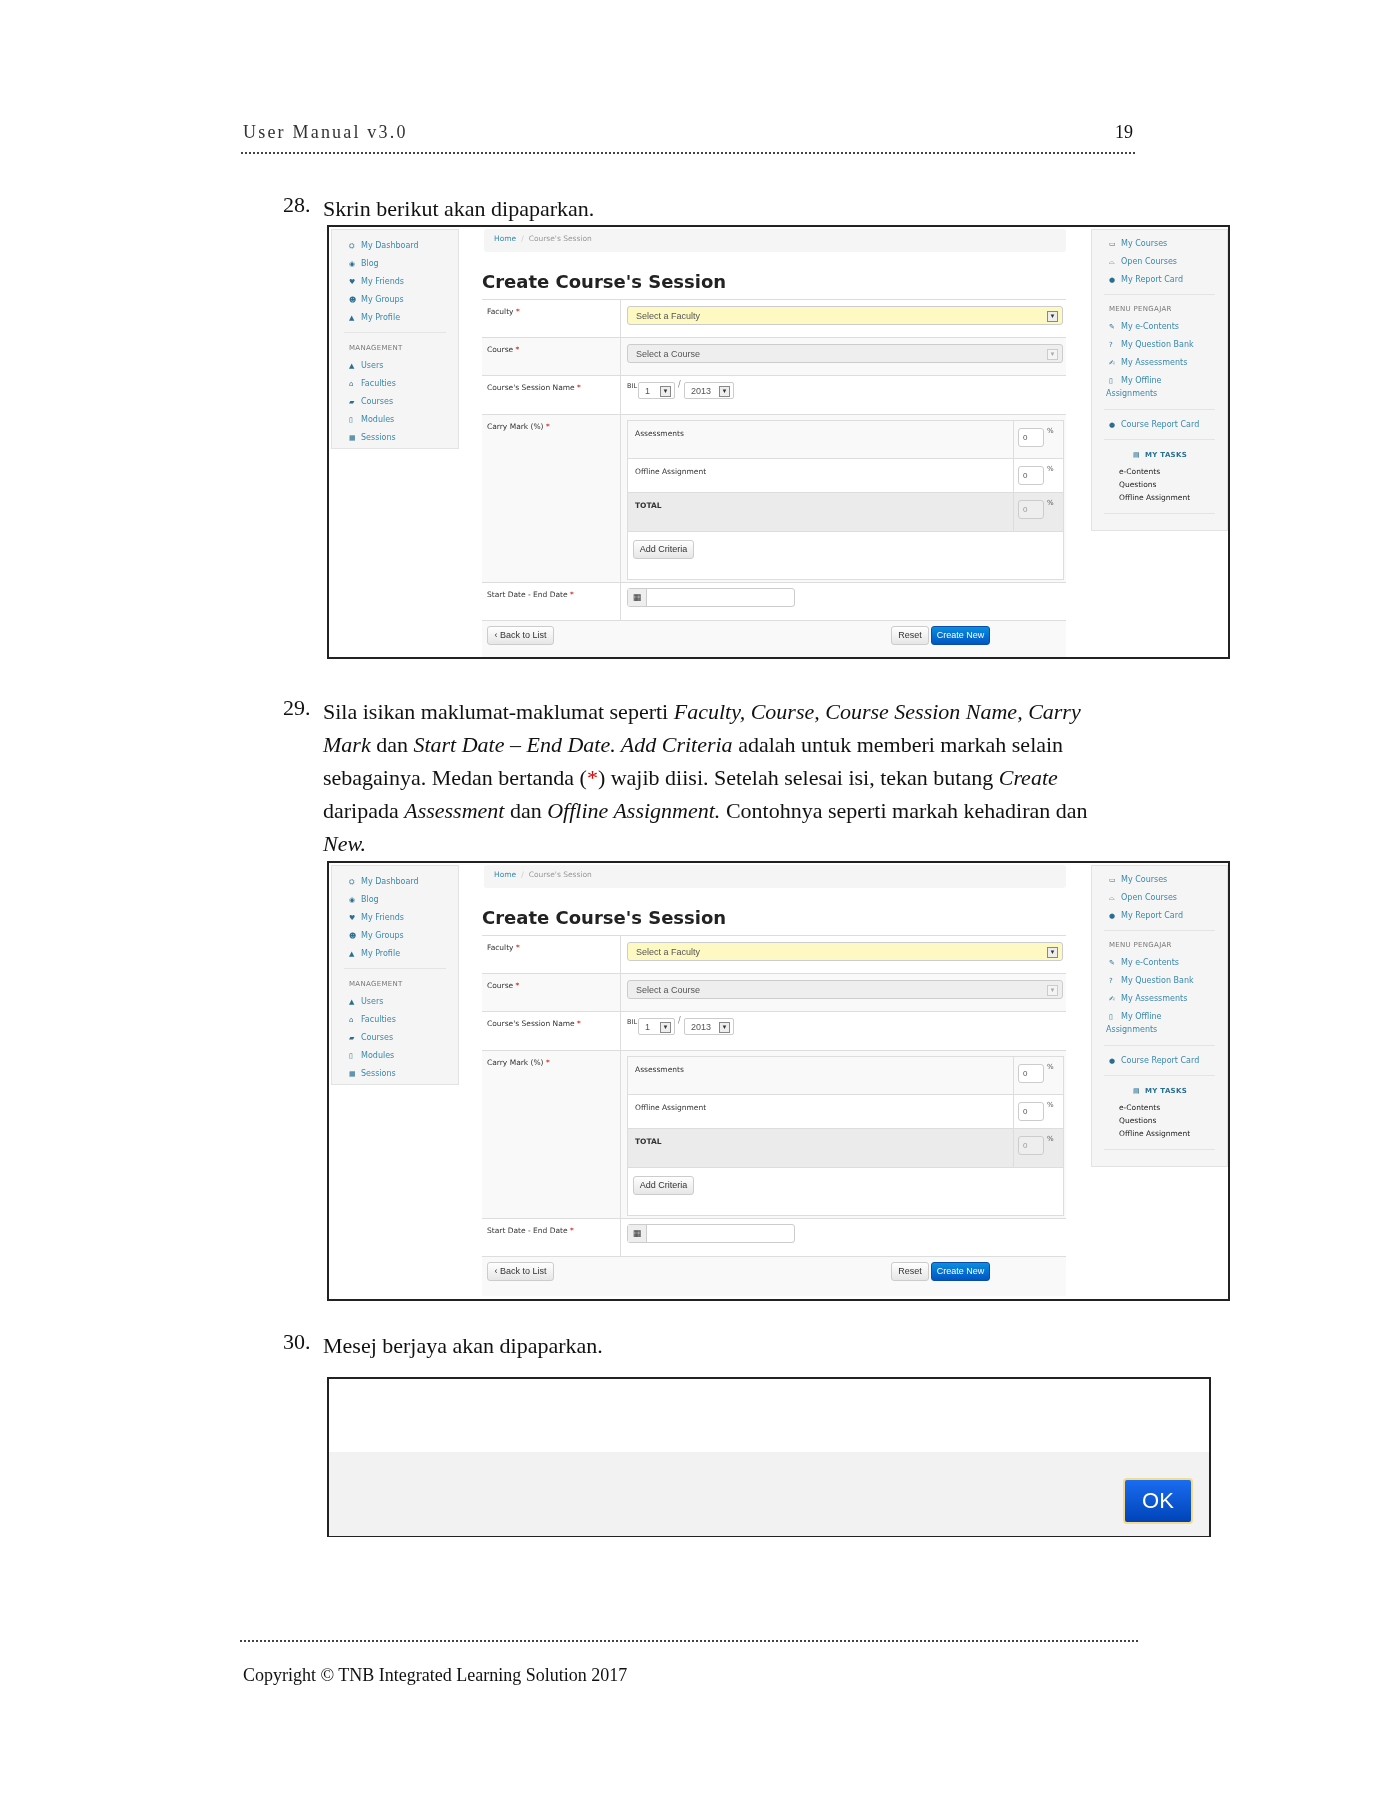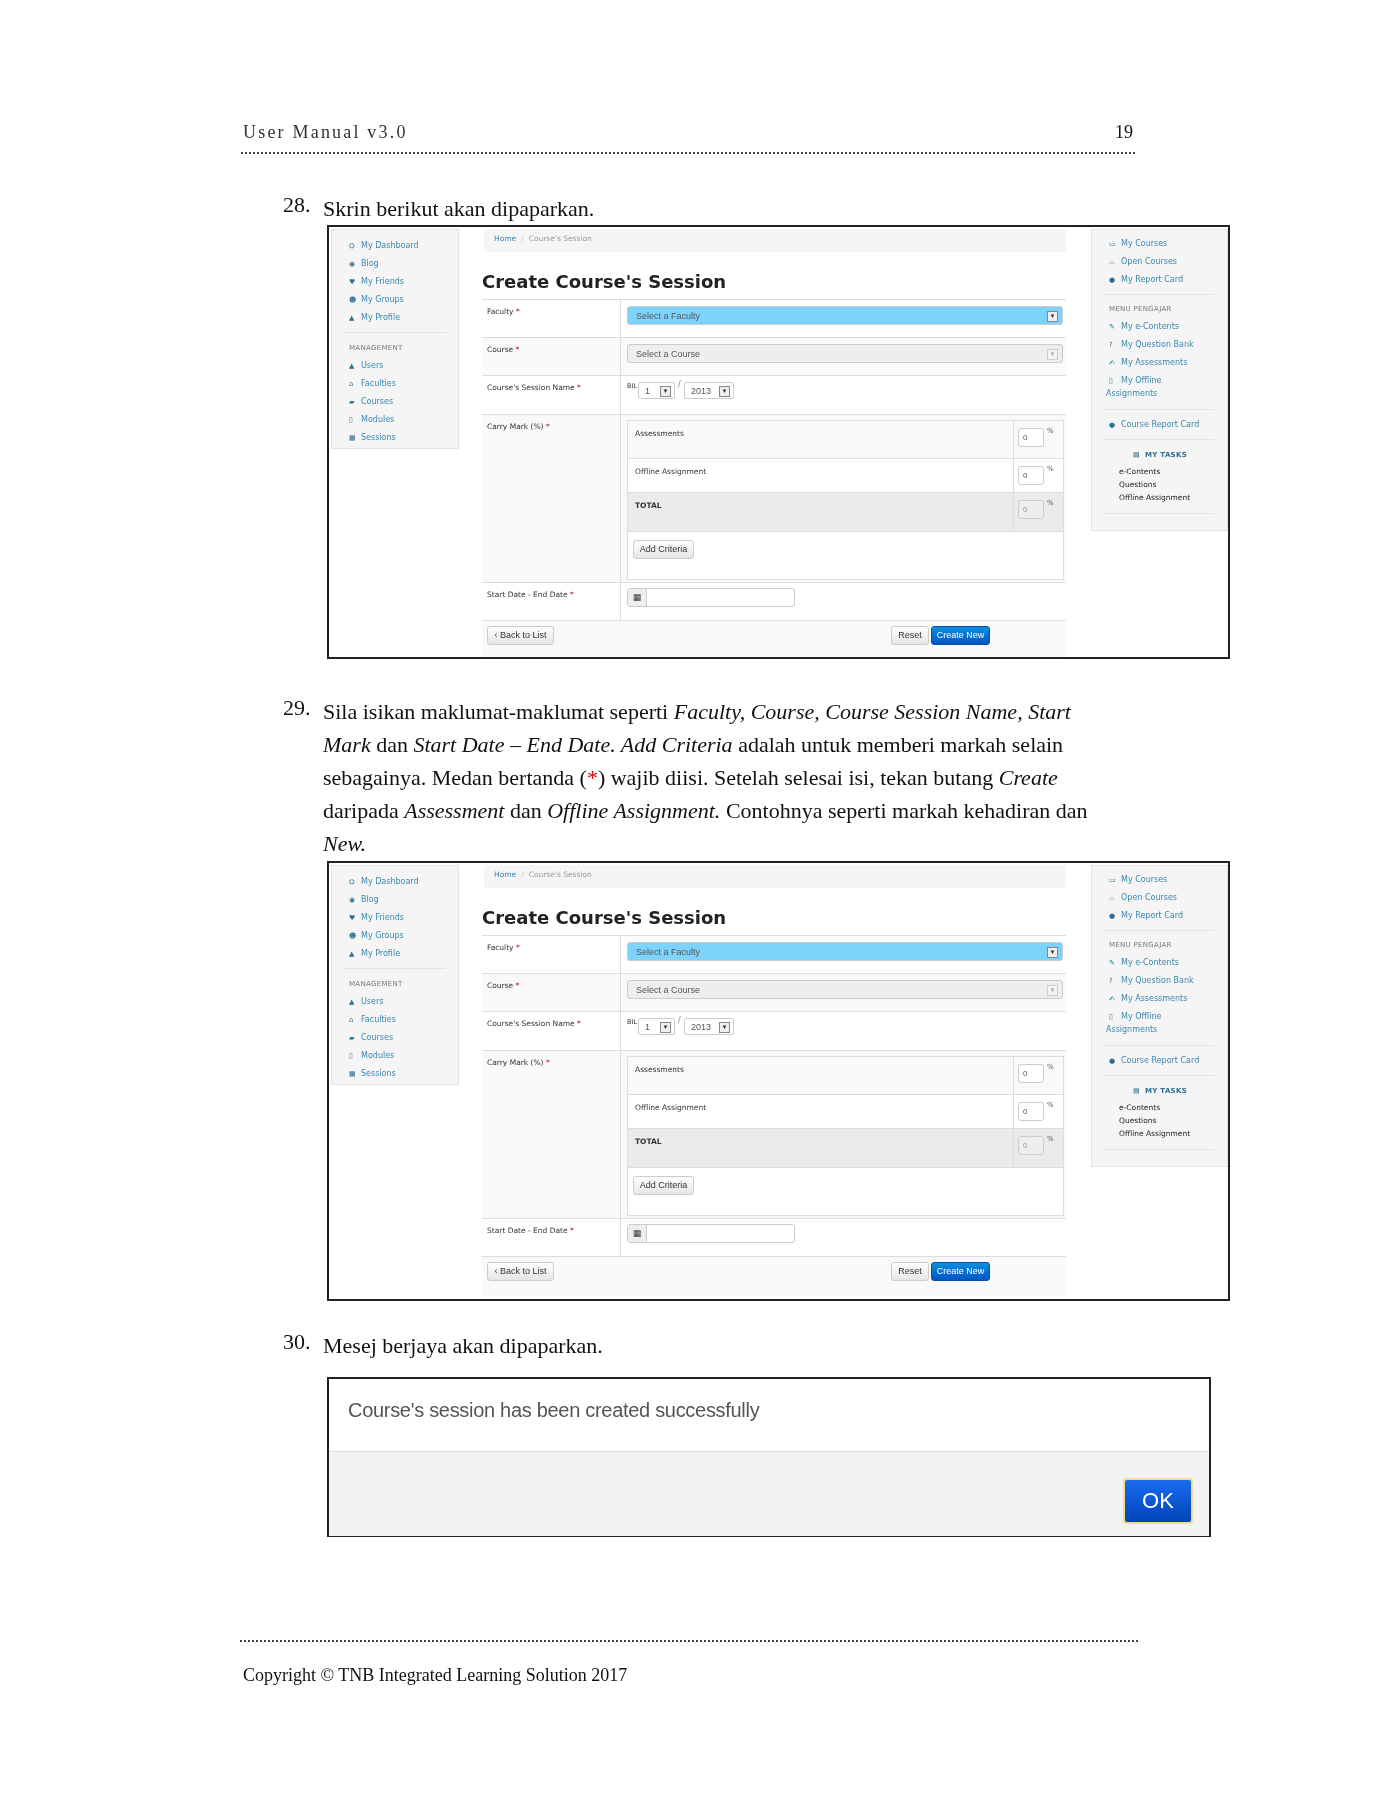--- a/index.html
+++ b/index.html
@@ -28,21 +28,21 @@
 
   .crumb { position:absolute; left:155px; top:2px; width:582px; height:23px; background:#f5f5f5; border-radius:3px; font-size:7.5px; color:#999; line-height:20px; padding-left:10px; box-sizing:border-box; }
   .crumb .home { color:#3a87ad; }
   .crumb .sep { color:#ccc; margin:0 5px; }
   .title { position:absolute; left:153px; top:44px; font-size:18px; font-weight:bold; color:#222; }
 
   .row { position:absolute; left:153px; width:584px; border-top:1px solid #ddd; box-sizing:border-box; }
   .row .lbl { position:absolute; left:0; top:0; width:139px; height:100%; border-right:1px solid #ddd; font-size:7.5px; color:#333; padding:7px 0 0 5px; box-sizing:border-box; }
   .row .lbl .req { color:#c00; }
   .row.shade { background:#f9f9f9; }
-  .sel { position:absolute; left:145px; width:436px; height:19px; border:1px solid #ccc; border-radius:3px; background:#7dd3fc; font-family:"Liberation Sans", sans-serif; font-size:9px; color:#555; line-height:18px; padding-left:8px; box-sizing:border-box; }
+  .sel { position:absolute; left:145px; width:436px; height:19px; border:1px solid #ccc; border-radius:3px; background:#fef9c3; font-family:"Liberation Sans", sans-serif; font-size:9px; color:#555; line-height:18px; padding-left:8px; box-sizing:border-box; }
   .sel.dis { background:#eee; }
   .sel .arr { position:absolute; right:4px; top:4px; width:9px; height:9px; border:1px solid #888; background:#eee; font-size:6px; line-height:9px; text-align:center; color:#333; }
   .sel.dis .arr { border-color:#ccc; color:#aaa; background:#f4f4f4; }
   .small-sel { position:absolute; height:17px; border:1px solid #ccc; border-radius:2px; background:#fff; font-family:"Liberation Sans", sans-serif; font-size:9px; color:#555; line-height:16px; padding-left:6px; box-sizing:border-box; }
   .small-sel .arr { position:absolute; right:3px; top:3px; width:9px; height:9px; border:1px solid #888; background:#eee; font-size:6px; line-height:9px; text-align:center; color:#333; }
   .bil { position:absolute; font-size:6.5px; color:#333; }
   .slash { position:absolute; font-size:8px; color:#888; }
 
   .cm-box { position:absolute; left:145px; top:5px; width:437px; height:160px; border:1px solid #ddd; box-sizing:border-box; background:#fff; }
   .cm-row { position:absolute; left:0; width:100%; border-bottom:1px solid #ddd; box-sizing:border-box; }
@@ -168,21 +168,21 @@
     <div class="task" style="top:237px">e-Contents</div>
     <div class="task" style="top:250px">Questions</div>
     <div class="task" style="top:263px">Offline Assignment</div>
     <div class="hr" style="top:283px"></div>
   </div>
 </div>
 
 <div class="abs step" style="left:283px; top:691px; width:920px; height:170px;">
   <span class="num">29.</span>
   <div class="txt" id="step29" style="width:880px;">
-      <div>Sila isikan maklumat-maklumat seperti <i>Faculty, Course, Course Session Name, Start</i></div>
+      <div>Sila isikan maklumat-maklumat seperti <i>Faculty, Course, Course Session Name, Carry</i></div>
       <div><i>Mark</i> dan <i>Start Date – End Date. Add Criteria</i> adalah untuk memberi markah selain</div>
       <div>sebagainya. Medan bertanda (<span class="red">*</span>) wajib diisi. Setelah selesai isi, tekan butang <i>Create</i></div>
       <div>daripada <i>Assessment</i> dan <i>Offline Assignment.</i> Contohnya seperti markah kehadiran dan</div>
       <div><i>New.</i></div>
     </div>
 </div>
 
 <div id="shot2" class="abs frame" style="left:327px; top:861px; width:903px; height:440px;">
   <div class="lside">
     <div class="item" style="top:11px"><span class="ic">⛭</span><span>My Dashboard</span></div>
@@ -279,22 +279,19 @@
     <div class="hr" style="top:283px"></div>
   </div>
 </div>
 
 <div class="abs step" style="left:283px; top:1325px; width:900px; height:33px;">
   <span class="num">30.</span>
   <span class="txt">Mesej berjaya akan dipaparkan.</span>
 </div>
 
 <div class="abs msg" style="left:327px; top:1377px; width:884px; height:160px;">
-  <div class="top">
-    <div class="text">Course's session has been created successfully</div>
-  </div>
   <div class="bottom">
     <div class="ok">OK</div>
   </div>
 </div>
 
 <div class="abs dotline" style="left:240px; top:1640px; width:898px;"></div>
 <div class="abs footer">Copyright © TNB Integrated Learning Solution 2017</div>
 
 </body></html>

